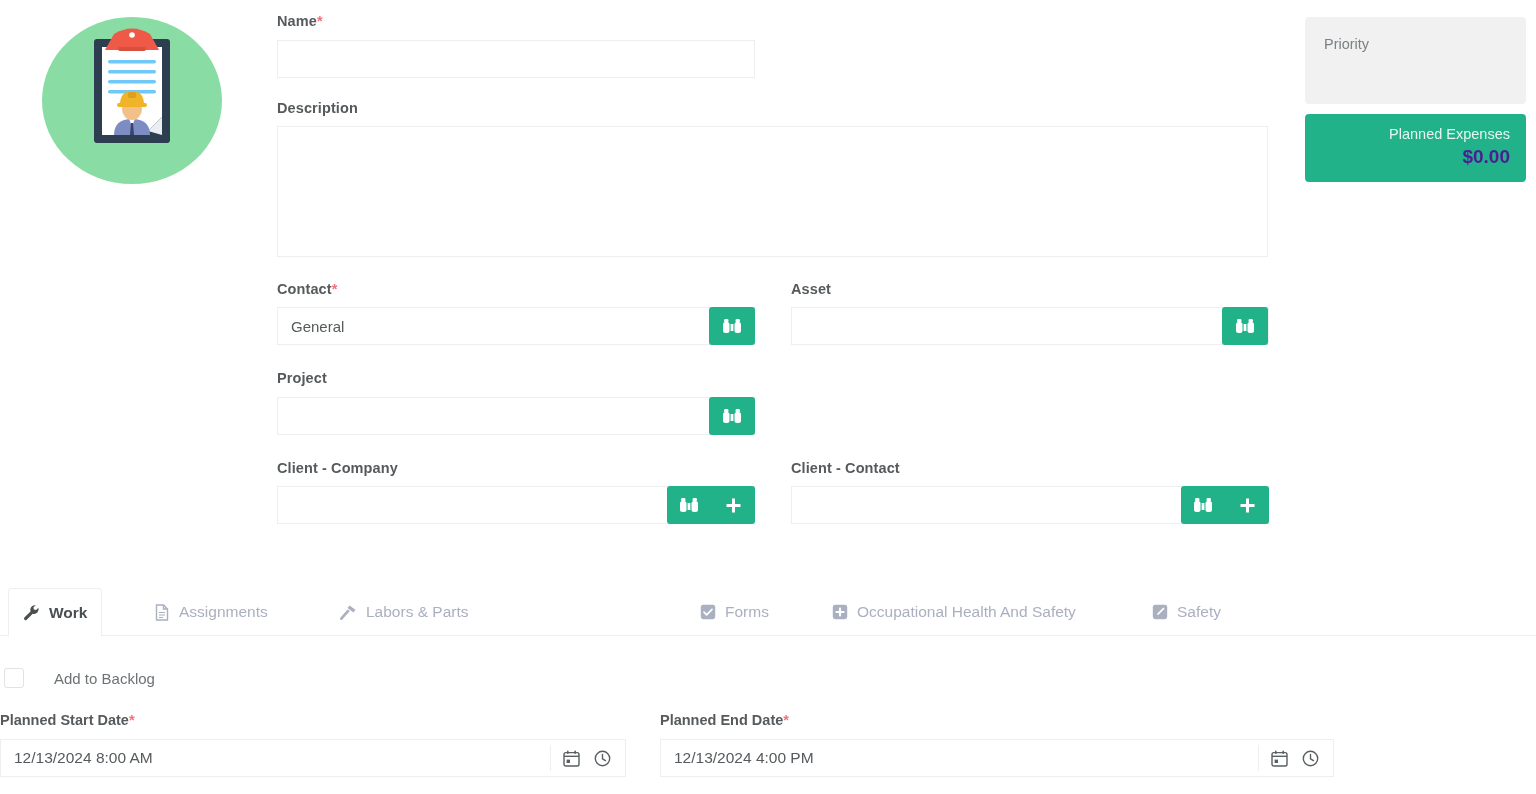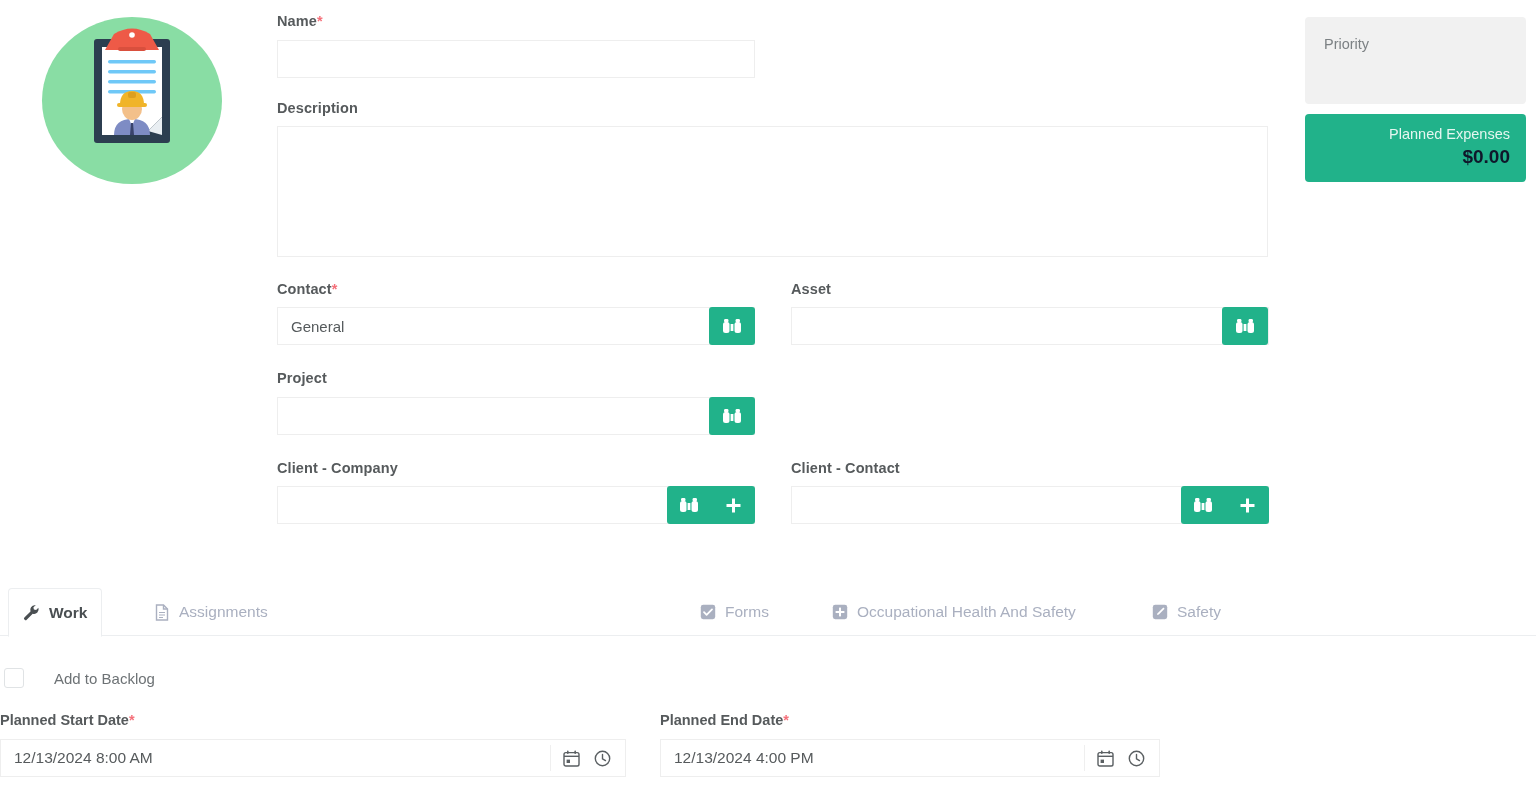--- a/index.html
+++ b/index.html
@@ -116,21 +116,21 @@
     position: absolute;
     left: 1305px; top: 114px;
     width: 221px; height: 68px;
     background: #21b28a;
     border-radius: 4px;
     color: #ffffff;
     text-align: right;
     padding: 10px 16px 0 0;
   }
   .expense-label { font-size: 14.5px; color: #e4f6f0; line-height: 20px; }
-  .expense-value { font-size: 19px; font-weight: bold; color: #0f172a; line-height: 26px; padding-left: 42px; }
+  .expense-value { font-size: 19px; font-weight: bold; color: #4c1d95; line-height: 26px; padding-left: 42px; }
 
   
   .tabbar {
     position: absolute;
     left: 0; top: 588px;
     width: 1536px; height: 48px;
     border-bottom: 1px solid #eceef0;
   }
   .tab {
     position: absolute;
@@ -364,20 +364,29 @@
       <span class="tab-ico">
         <svg width="16" height="17" viewBox="0 0 16 17">
           <path d="M2.5 1h7l4 4v11h-11z" fill="none" stroke="#aab0c0" stroke-width="1.4"></path>
           <path d="M9.5 1v4h4" fill="none" stroke="#aab0c0" stroke-width="1.4"></path>
           <path d="M5 8.5h6M5 11h6M5 13.5h4" stroke="#aab0c0" stroke-width="1.1"></path>
         </svg>
       </span>
       <span>Assignments</span>
     </div>
 
+    <div class="tab" style="left:325px;">
+      <span class="tab-ico">
+        <svg width="18" height="17" viewBox="0 0 18 17">
+          <path d="M10.5 1.5l6 4.3-2 2.6-6-4.3z" fill="#aab0c0"></path>
+          <path d="M8.6 5.4l2.3 1.7-7.6 8.4a1.3 1.3 0 0 1-2-1.7z" fill="#aab0c0"></path>
+        </svg>
+      </span>
+      <span>Labors &amp; Parts</span>
+    </div>
 
 
     <div class="tab" style="left:686px;">
       <span class="tab-ico">
         <svg width="16" height="16" viewBox="0 0 16 16">
           <rect x="0.8" y="0.8" width="14.4" height="14.4" rx="2.4" fill="#aab0c0"></rect>
           <path d="M4 8.2l2.6 2.6L12 5.4" fill="none" stroke="#ffffff" stroke-width="1.8" stroke-linecap="round" stroke-linejoin="round"></path>
         </svg>
       </span>
       <span>Forms</span>
@@ -431,21 +440,21 @@
           <circle cx="8.5" cy="8.5" r="7.2" fill="none" stroke="#5a5f62" stroke-width="1.4"></circle>
           <path d="M8.5 4.4v4.4l3 1.8" fill="none" stroke="#5a5f62" stroke-width="1.4" stroke-linecap="round"></path>
         </svg>
       </span>
     </span>
   </div>
 
   <div style="position:absolute;left:660px;top:711px;">
     <span class="date-label"><span>Planned End Date</span><span class="req">*</span></span>
   </div>
-  <div class="date-field" style="left:660px;top:739px;width:500px;height:38px;">
+  <div class="date-field" style="left:660px;top:739px;width:674px;height:38px;">
     <span class="date-text">12/13/2024 4:00 PM</span>
     <span class="date-icons">
       <span class="date-ico">
         <svg width="17" height="17" viewBox="0 0 17 17">
           <rect x="1" y="2.6" width="15" height="13.4" rx="1.8" fill="none" stroke="#5a5f62" stroke-width="1.4"></rect>
           <path d="M1 6.3h15" stroke="#5a5f62" stroke-width="1.4"></path>
           <rect x="4" y="0.6" width="1.6" height="3.4" rx="0.8" fill="#5a5f62"></rect>
           <rect x="11.4" y="0.6" width="1.6" height="3.4" rx="0.8" fill="#5a5f62"></rect>
           <rect x="3.6" y="9.6" width="3.4" height="3.4" fill="#5a5f62"></rect>
         </svg>

